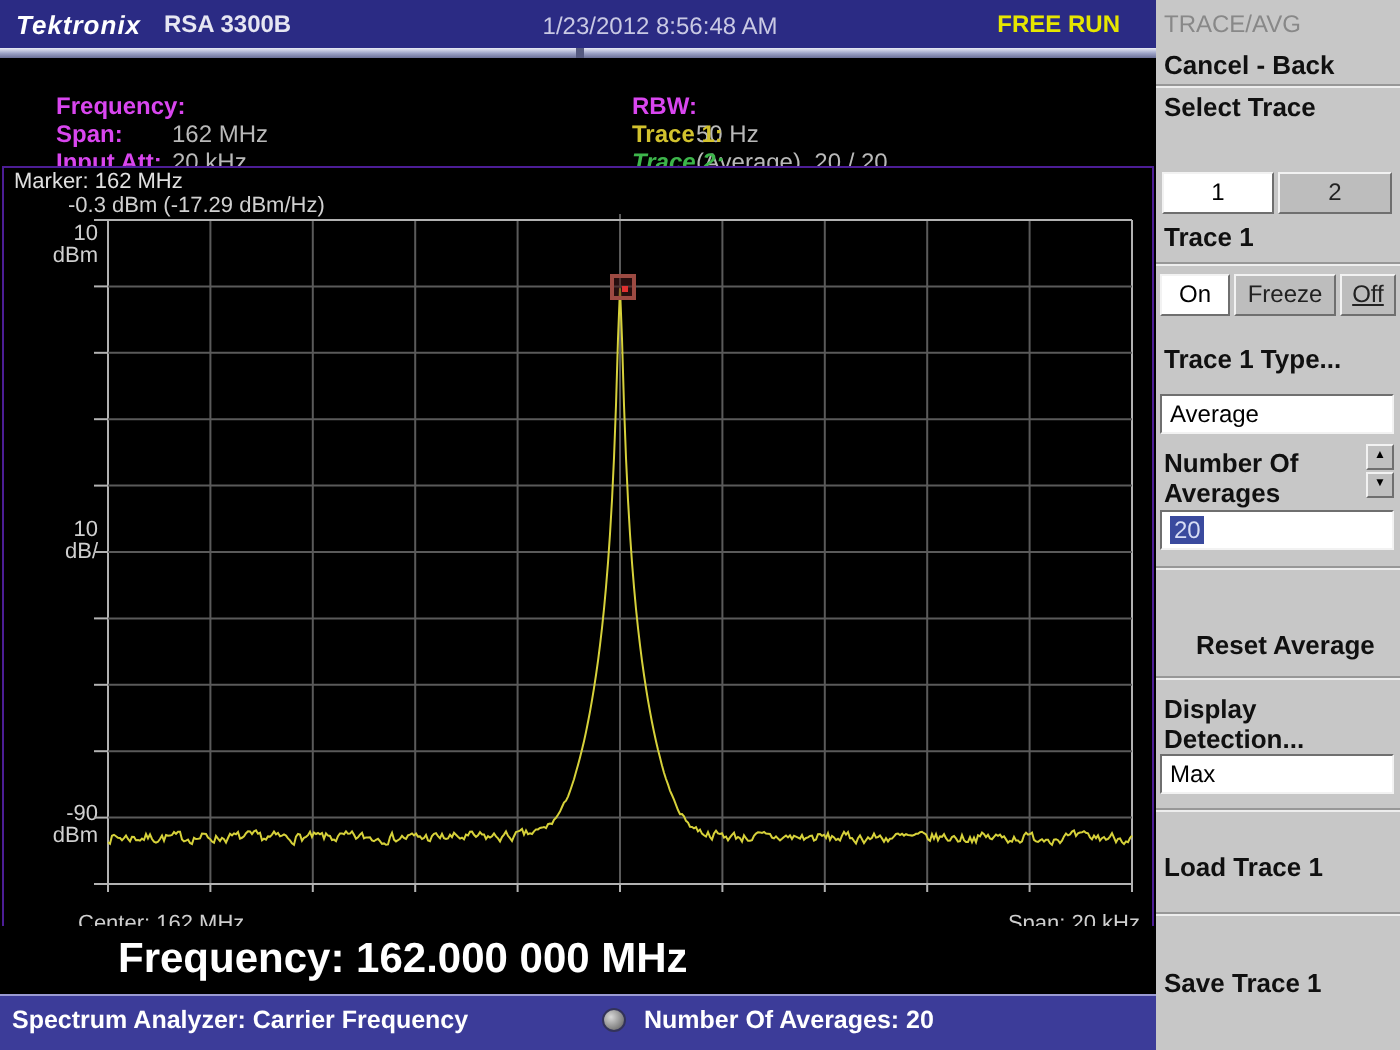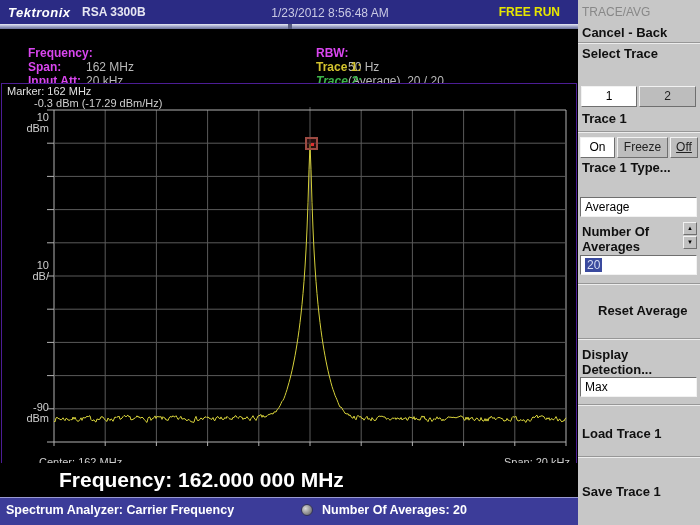--- a/index.html
+++ b/index.html
@@ -200,33 +200,33 @@
     <div class="menu-item" style="top:46px;">Select Trace</div>
     <div class="pbtn selected" style="left:3px; top:86px; width:56px;">1</div>
     <div class="pbtn" style="left:61px; top:86px; width:57px;">2</div>
     <div class="menu-item" style="top:111px;">Trace 1</div>
     <div class="divider" style="top:131px;"></div>
 
     <div class="pbtn selected" style="left:2px; top:137px; width:35px;">On</div>
     <div class="pbtn" style="left:39px; top:137px; width:51px;">Freeze</div>
     <div class="pbtn" style="left:92px; top:137px; width:28px;text-decoration:underline;">Off</div>
 
-    <div class="menu-item" style="top:160px;text-align:center;">Trace 1 Type...</div>
+    <div class="menu-item" style="top:172px;text-align:center;">Trace 1 Type...</div>
     <div class="pfield" style="top:197px;">Average</div>
 
     <div class="menu-item" style="top:224px;">Number Of</div>
     <div class="menu-item" style="top:239px;">Averages</div>
     <div class="spinner">
       <div class="spin-btn spin-up">▲</div>
       <div class="spin-btn spin-down">▼</div>
     </div>
     <div class="pfield" style="top:255px;"><span class="sel-text">20</span></div>
     <div class="divider" style="top:283px;"></div>
 
-    <div class="menu-item" style="top:303px;padding-left:16px;">Reset Average</div>
+    <div class="menu-item" style="top:315px;padding-left:16px;">Reset Average</div>
     <div class="divider" style="top:338px;"></div>
 
     <div class="menu-item" style="top:347px;">Display</div>
     <div class="menu-item" style="top:362px;">Detection...</div>
     <div class="pfield" style="top:377px;">Max</div>
     <div class="divider" style="top:404px;"></div>
 
     <div class="menu-item" style="top:426px;">Load Trace 1</div>
     <div class="divider" style="top:456px;"></div>
 

